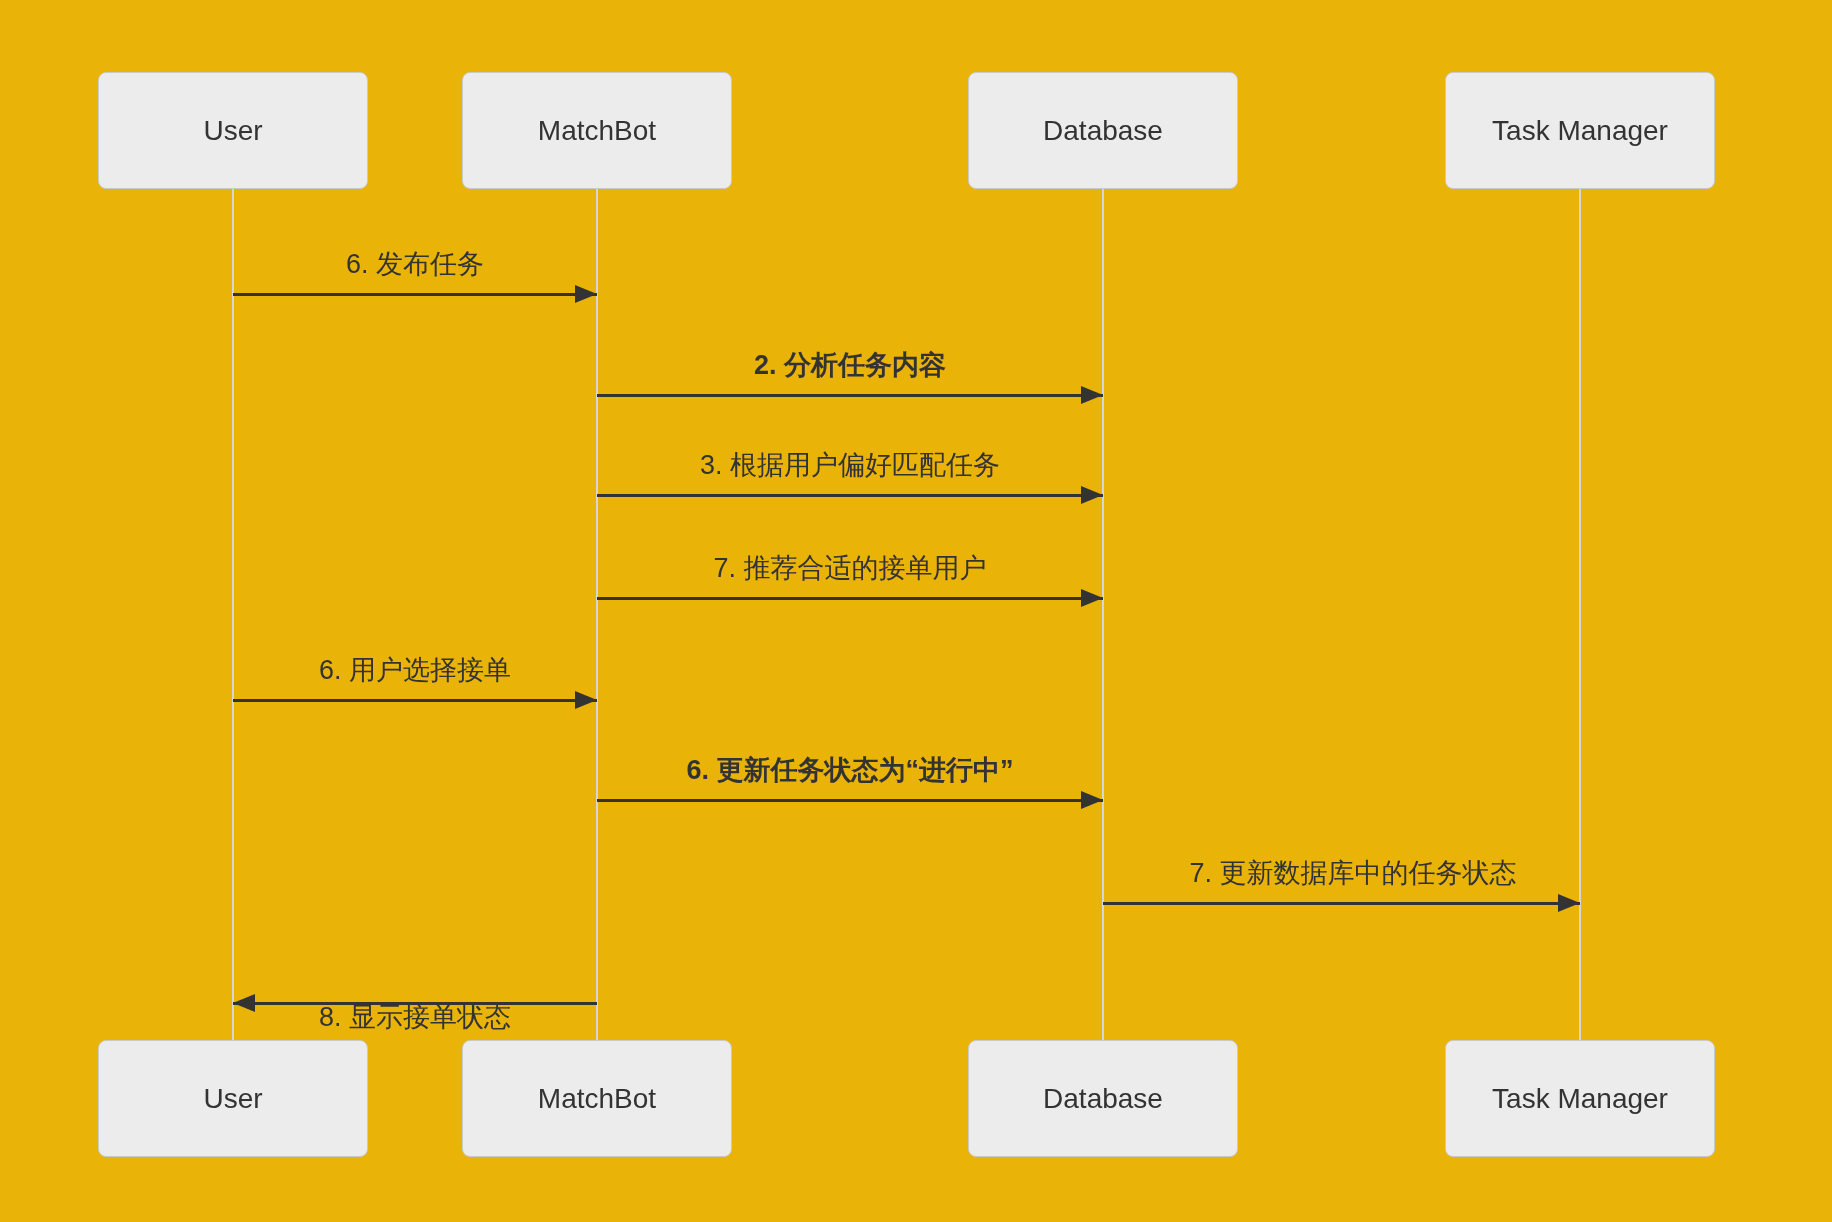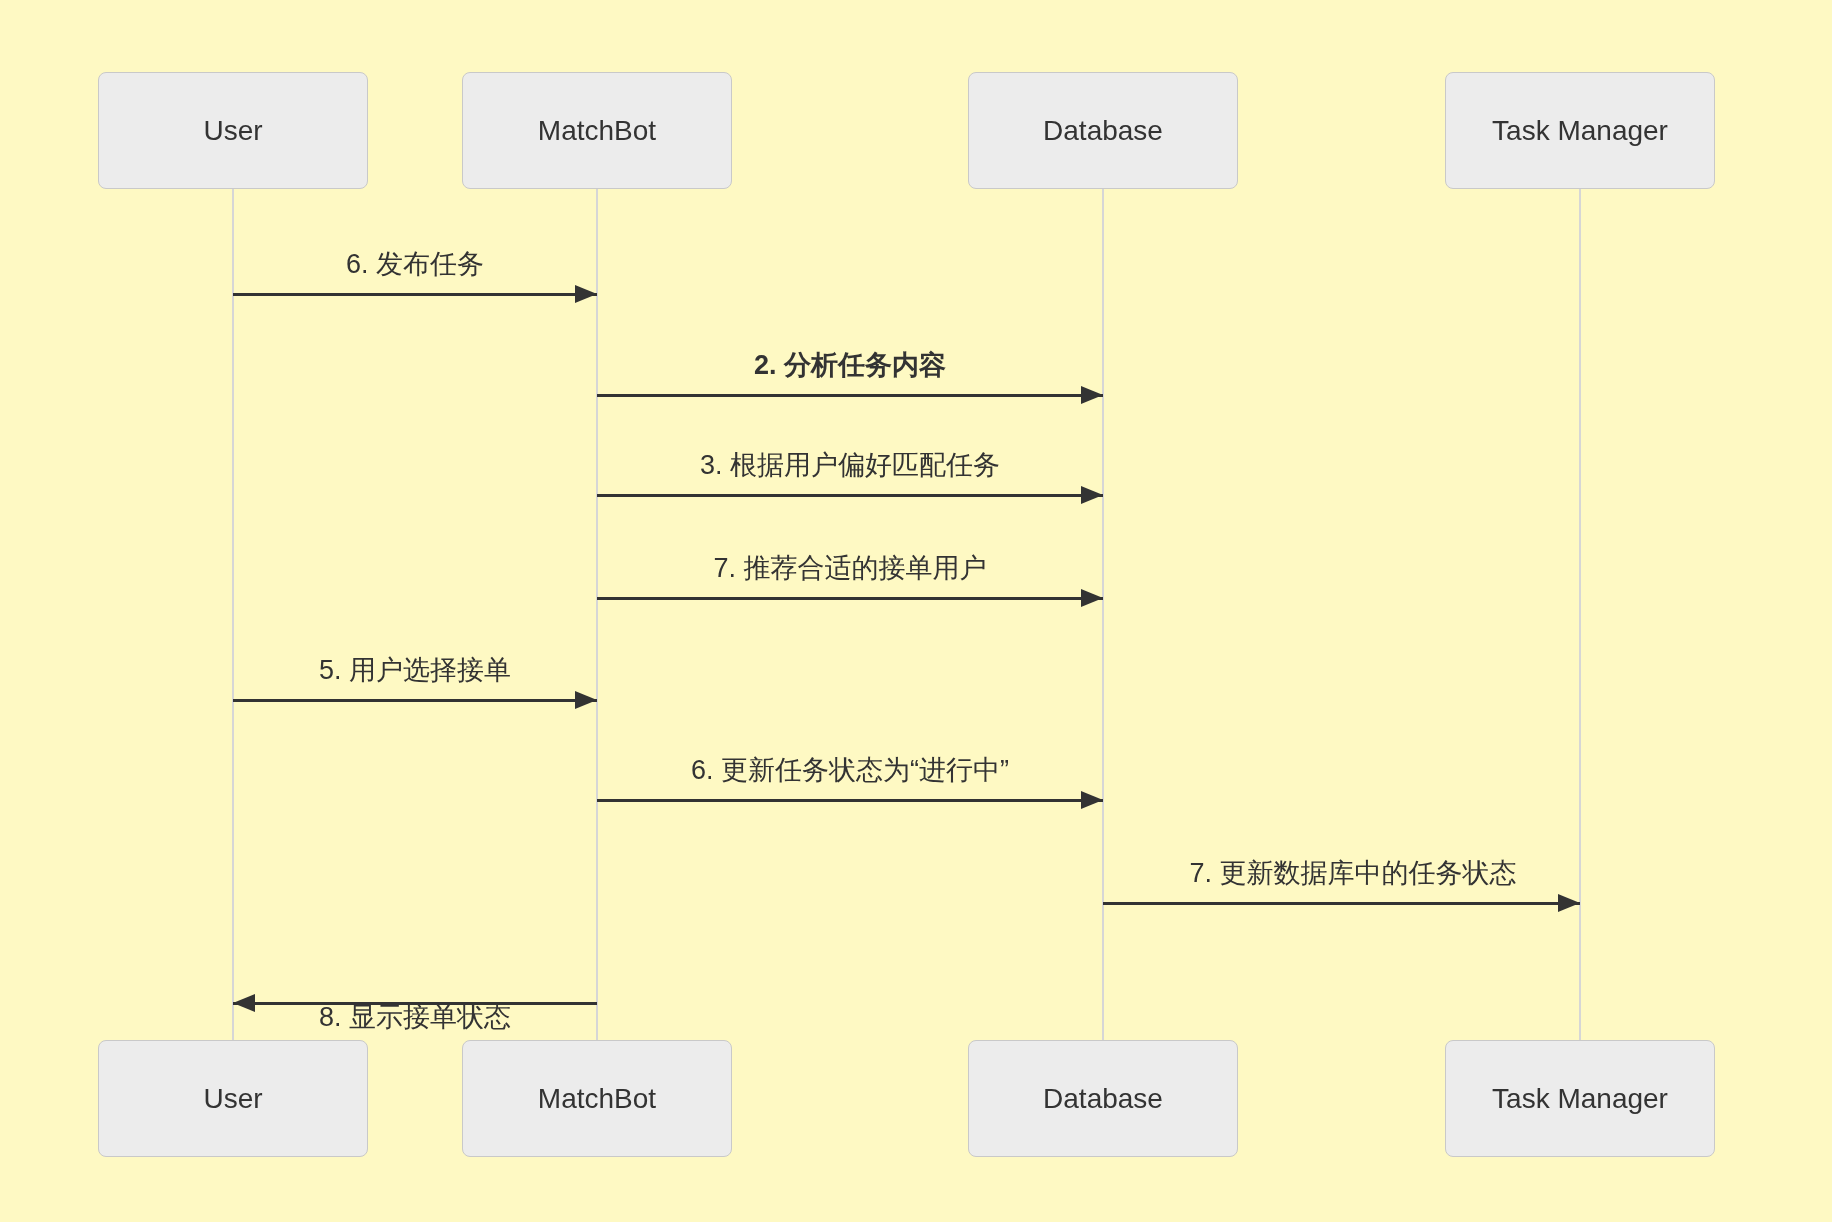--- a/index.html
+++ b/index.html
@@ -1,20 +1,20 @@
 <!DOCTYPE html>
 <html><head>
 <meta charset="utf-8">
 <style>
   html, body { margin: 0; padding: 0; background: #ffffff; }
   .canvas {
     position: relative;
     width: 1832px;
     height: 1222px;
-    background: #fef9c3;
+    background: #eab308;
     font-family: "Liberation Sans", sans-serif;
     overflow: hidden;
     text-align: center;
   }
   .actor-box {
     position: absolute;
     width: 270px;
     height: 117px;
     background: #ececec;
     border: 1.5px solid #c9c9c9;
@@ -114,27 +114,27 @@
     <div class="arrow-right" style="left:1081px; top:486px;"></div>
   </div>
 
   <div>
     <div class="msg-label" style="left:850px; top:550px;">7. 推荐合适的接单用户</div>
     <div class="msg-line" style="left:597px; top:597px; width:506px;"></div>
     <div class="arrow-right" style="left:1081px; top:589px;"></div>
   </div>
 
   <div>
-    <div class="msg-label" style="left:415px; top:652px;">5. 用户选择接单</div>
+    <div class="msg-label" style="left:415px; top:652px;">6. 用户选择接单</div>
     <div class="msg-line" style="left:233px; top:699px; width:364px;"></div>
     <div class="arrow-right" style="left:575px; top:691px;"></div>
   </div>
 
   <div>
-    <div class="msg-label" style="left:850px; top:752px;">6. 更新任务状态为“进行中”</div>
+    <div class="msg-label" style="left:850px; top:752px;font-weight:bold;">6. 更新任务状态为“进行中”</div>
     <div class="msg-line" style="left:597px; top:799px; width:506px;"></div>
     <div class="arrow-right" style="left:1081px; top:791px;"></div>
   </div>
 
   <div>
     <div class="msg-label" style="left:1341px; top:855px;margin-left:12px;">7. 更新数据库中的任务状态</div>
     <div class="msg-line" style="left:1103px; top:902px; width:477px;"></div>
     <div class="arrow-right" style="left:1558px; top:894px;"></div>
   </div>
 

